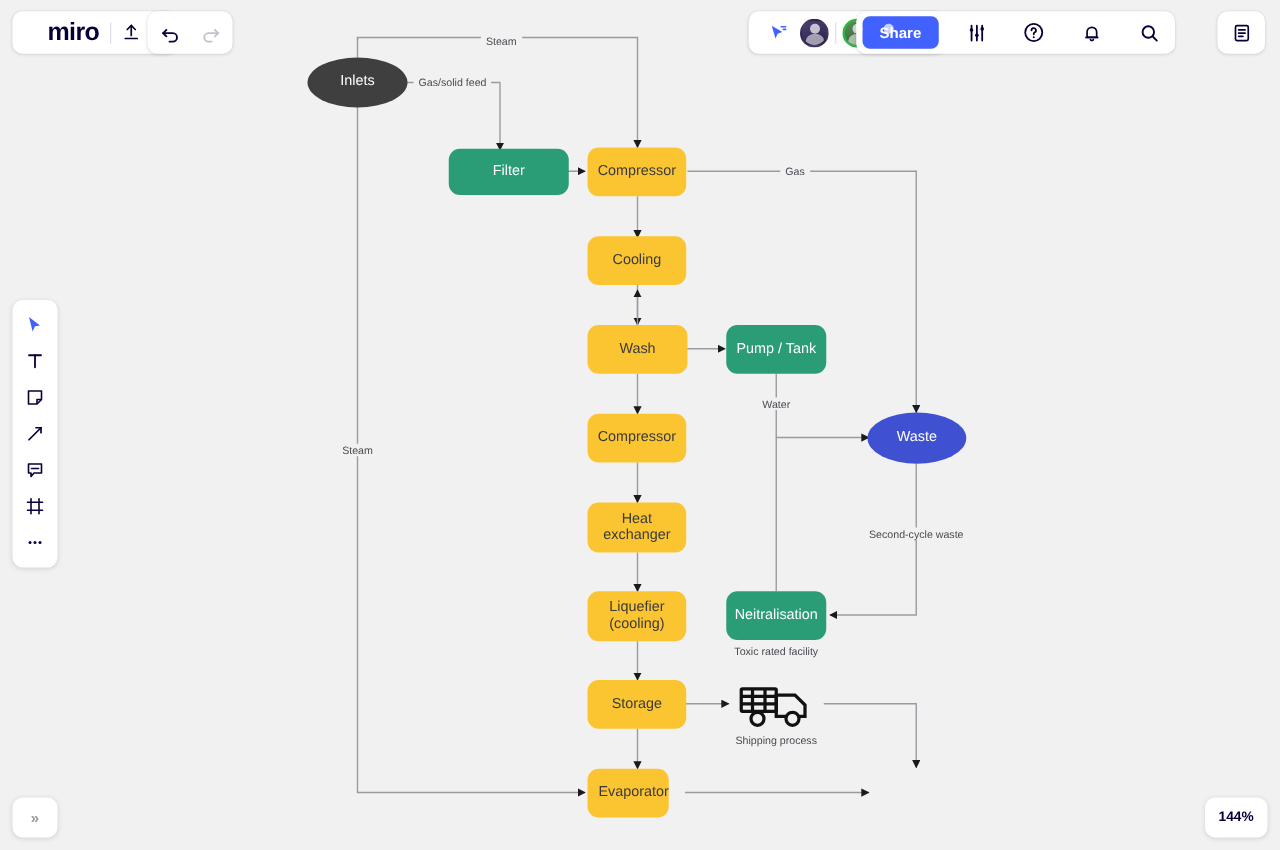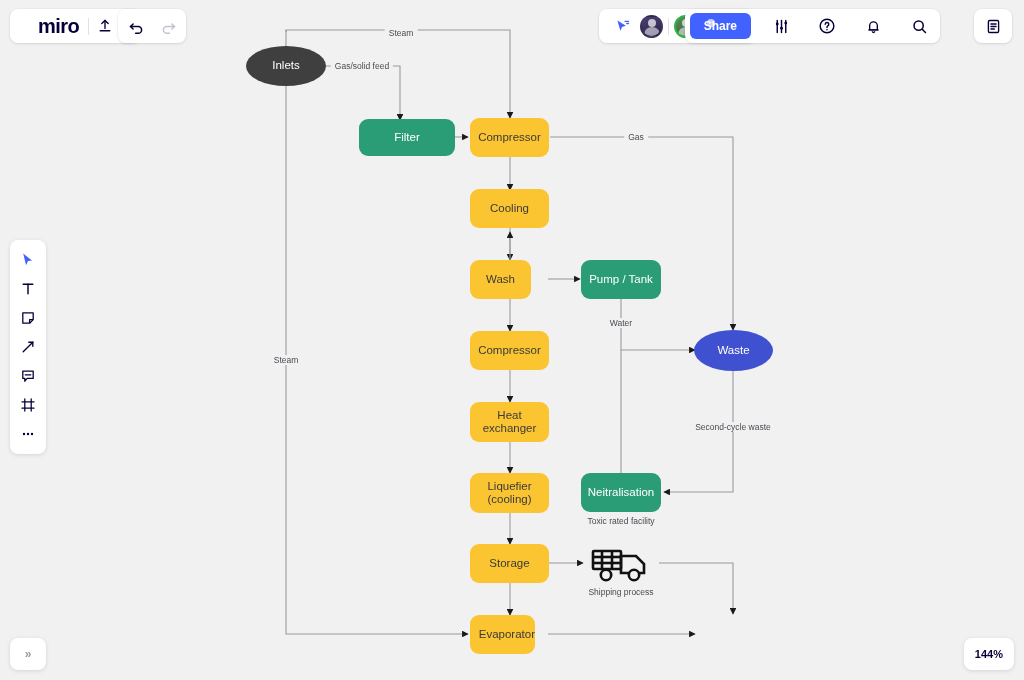--- a/index.html
+++ b/index.html
@@ -185,21 +185,21 @@
     </div>
 
     <div class="node n-rect n-yellow" style="left:470px; top:118px; width:79px; height:39px;">
       <span>Compressor</span>
     </div>
 
     <div class="node n-rect n-yellow" style="left:470px; top:189px; width:79px; height:39px;">
       <span>Cooling</span>
     </div>
 
-    <div class="node n-rect n-yellow" style="left:470px; top:260px; width:61px; height:39px;">
+    <div class="node n-rect n-yellow" style="left:470px; top:260px; width:80px; height:39px;">
       <span>Wash</span>
     </div>
 
     <div class="node n-rect n-green" style="left:581px; top:260px; width:80px; height:39px;">
       <span>Pump / Tank</span>
     </div>
 
     <div class="node n-rect n-yellow" style="left:470px; top:331px; width:79px; height:39px;">
       <span>Compressor</span>
     </div>

